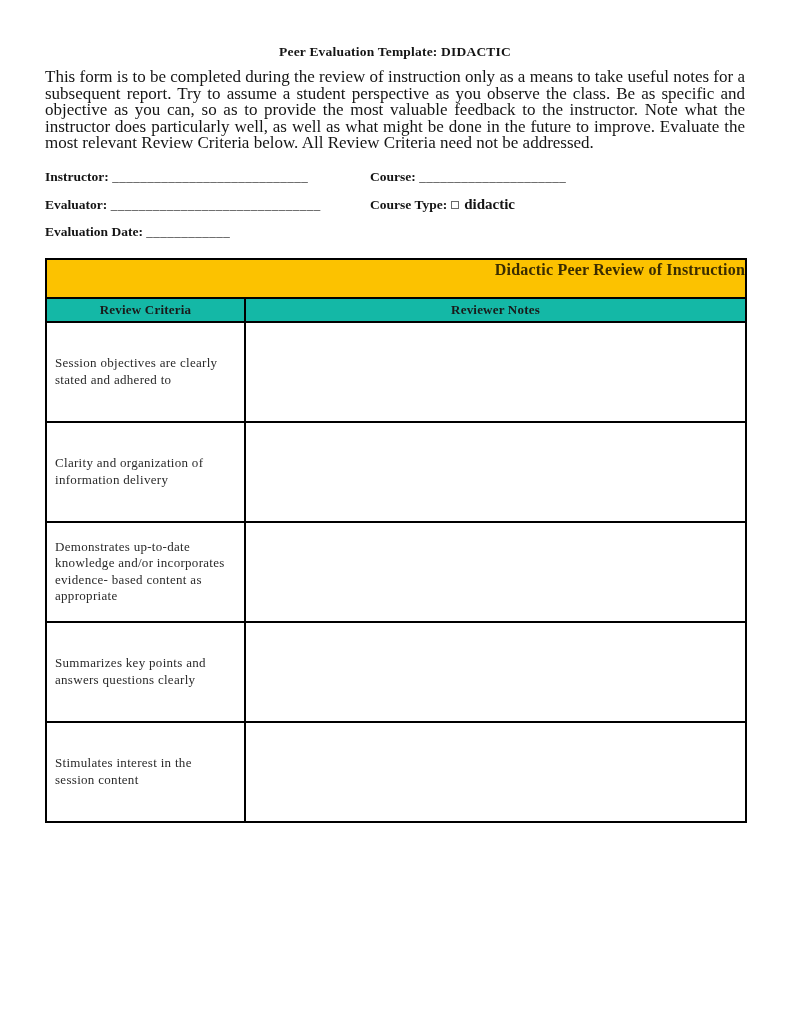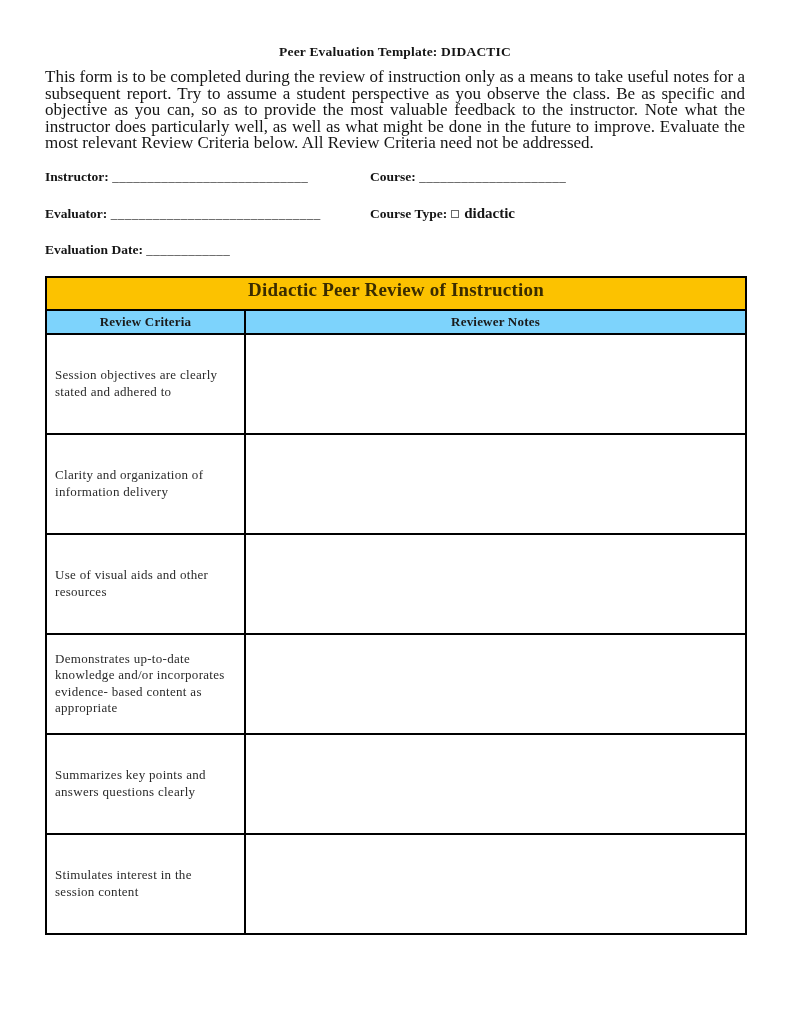--- a/index.html
+++ b/index.html
@@ -29,21 +29,21 @@
     line-height: 16.6px;
     text-align: justify;
     margin: 0;
   }
   .fields { margin-top: 17px; }
   .field-row {
     display: grid;
     grid-template-columns: 325px 1fr;
     align-items: baseline;
   }
-  .field-row + .field-row { margin-top: 20px; }
+  .field-row + .field-row { margin-top: 11px; }
   .field {
     font-size: 13.5px;
     white-space: nowrap;
   }
   .field .label { font-weight: bold; }
   .field .blank {
     font-size: 13px;
     letter-spacing: 0.5px;
     color: #222;
   }
@@ -64,27 +64,27 @@
     border-collapse: collapse;
     table-layout: fixed;
   }
   table.review td, table.review th {
     border: 2px solid #000;
   }
   .banner-cell {
     background: #FCC200;
     color: #3A2C00;
     font-weight: bold;
-    font-size: 19px;
-    text-align: center;
-    padding: 1px 0 8px 0;
+    font-size: 16px;
+    text-align: right;
+    padding: 1px 0 18px 0;
     letter-spacing: 0.2px;
   }
   .col-header {
-    background: #7dd3fc;
+    background: #14b8a6;
     color: #1a1a1a;
     font-weight: bold;
     font-size: 13px;
     text-align: center;
     padding: 3px 0;
     letter-spacing: 0.2px;
   }
   .criteria-cell {
     font-size: 13px;
     line-height: 16.5px;
@@ -152,24 +152,20 @@
       </tr>
       <tr class="data-row">
         <td class="criteria-cell">Session objectives are clearly stated and adhered to</td>
         <td class="notes-cell"></td>
       </tr>
       <tr class="data-row">
         <td class="criteria-cell">Clarity and organization of information delivery</td>
         <td class="notes-cell"></td>
       </tr>
       <tr class="data-row">
-        <td class="criteria-cell">Use of visual aids and other resources</td>
-        <td class="notes-cell"></td>
-      </tr>
-      <tr class="data-row">
         <td class="criteria-cell">Demonstrates up-to-date knowledge and/or incorporates evidence- based content as appropriate</td>
         <td class="notes-cell"></td>
       </tr>
       <tr class="data-row">
         <td class="criteria-cell">Summarizes key points and answers questions clearly</td>
         <td class="notes-cell"></td>
       </tr>
       <tr class="data-row">
         <td class="criteria-cell">Stimulates interest in the session content</td>
         <td class="notes-cell"></td>

